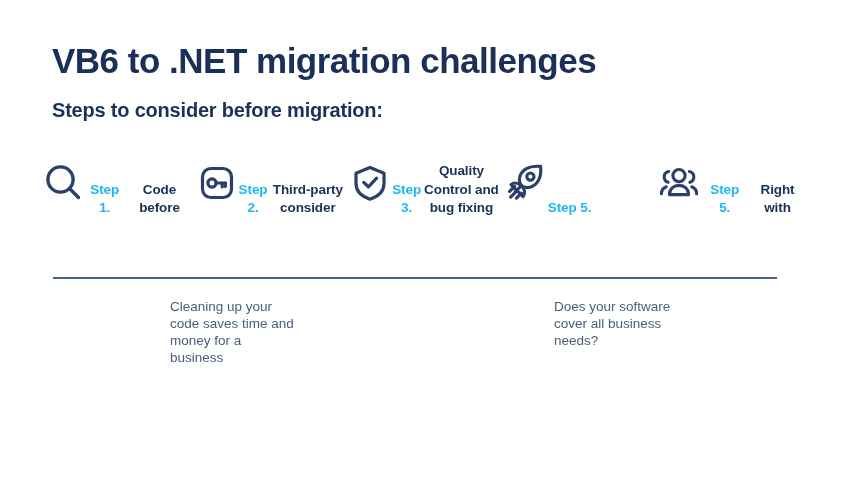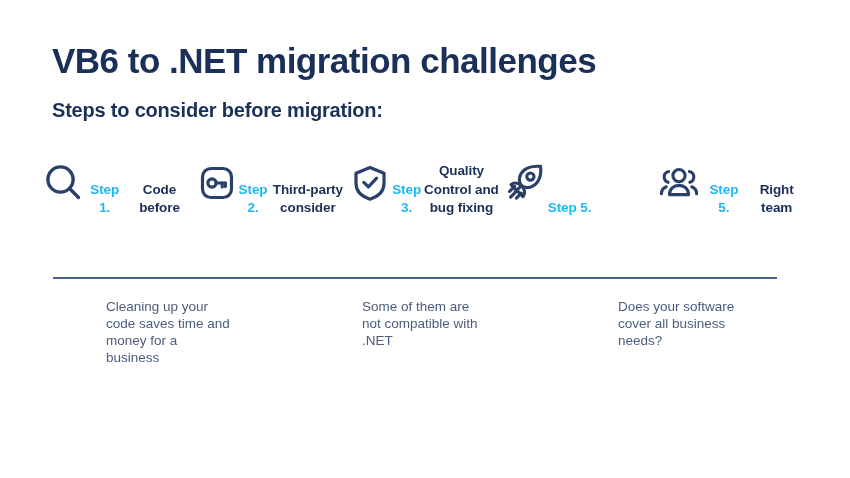--- a/index.html
+++ b/index.html
@@ -188,32 +188,29 @@
         <svg width="48" height="44" viewBox="0 0 48 44" fill="none" stroke="#2a3f69" stroke-width="3.1" stroke-linecap="round" stroke-linejoin="round">
           <circle cx="24" cy="14.6" r="6.1"></circle>
           <path d="M14.4 33.6 C14.4 28.0 18.7 24.4 24 24.4 C29.3 24.4 33.6 28.0 33.6 33.6 Z"></path>
           <path d="M13.6 10.6 C11.0 11.2 9.2 13.3 9.2 16.0 C9.2 18.5 10.8 20.5 13.1 21.3"></path>
           <path d="M34.4 10.6 C37.0 11.2 38.8 13.3 38.8 16.0 C38.8 18.5 37.2 20.5 34.9 21.3"></path>
           <path d="M11.2 25.8 C8.2 27.0 6.4 29.6 6.4 32.8"></path>
           <path d="M36.8 25.8 C39.8 27.0 41.6 29.6 41.6 32.8"></path>
         </svg>
       </div>
       <div class="step-number">Step 5.</div>
-      <div class="step-label">Right team</div>
+      <div class="step-label">Right with</div>
     </div>
 
   </div>
 
   <div class="divider"></div>
 
   <div class="desc-row">
     <div class="desc-col">
       <div class="desc-text">Cleaning up your code saves time and money for a business</div>
     </div>
     <div class="desc-col">
-      <div class="desc-text">Some of them are not compatible with .NET</div>
-    </div>
-    <div class="desc-col">
       <div class="desc-text">Does your software cover all business needs?</div>
     </div>
   </div>
 
 </div>
 
 </body></html>

